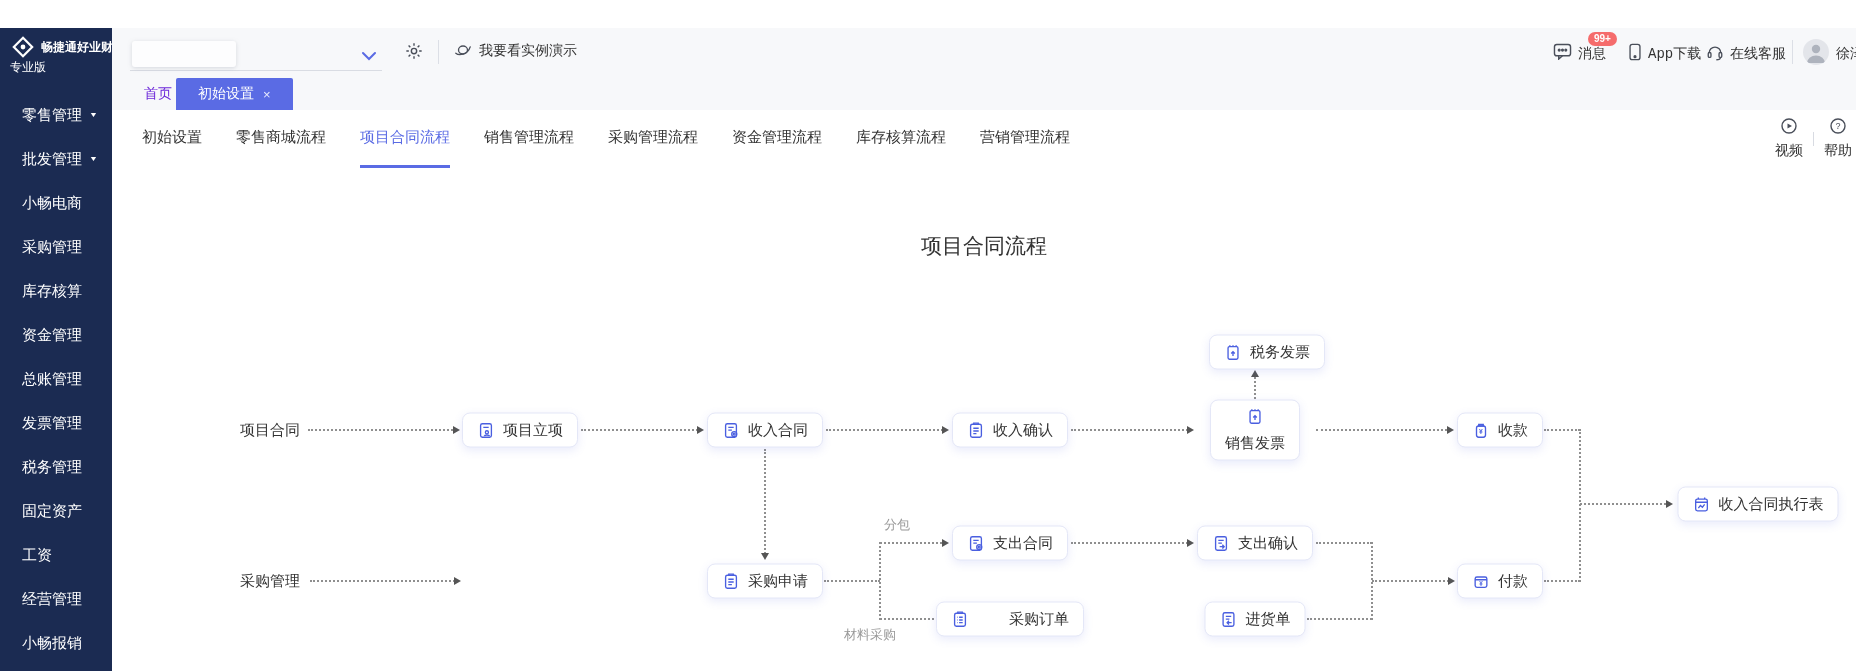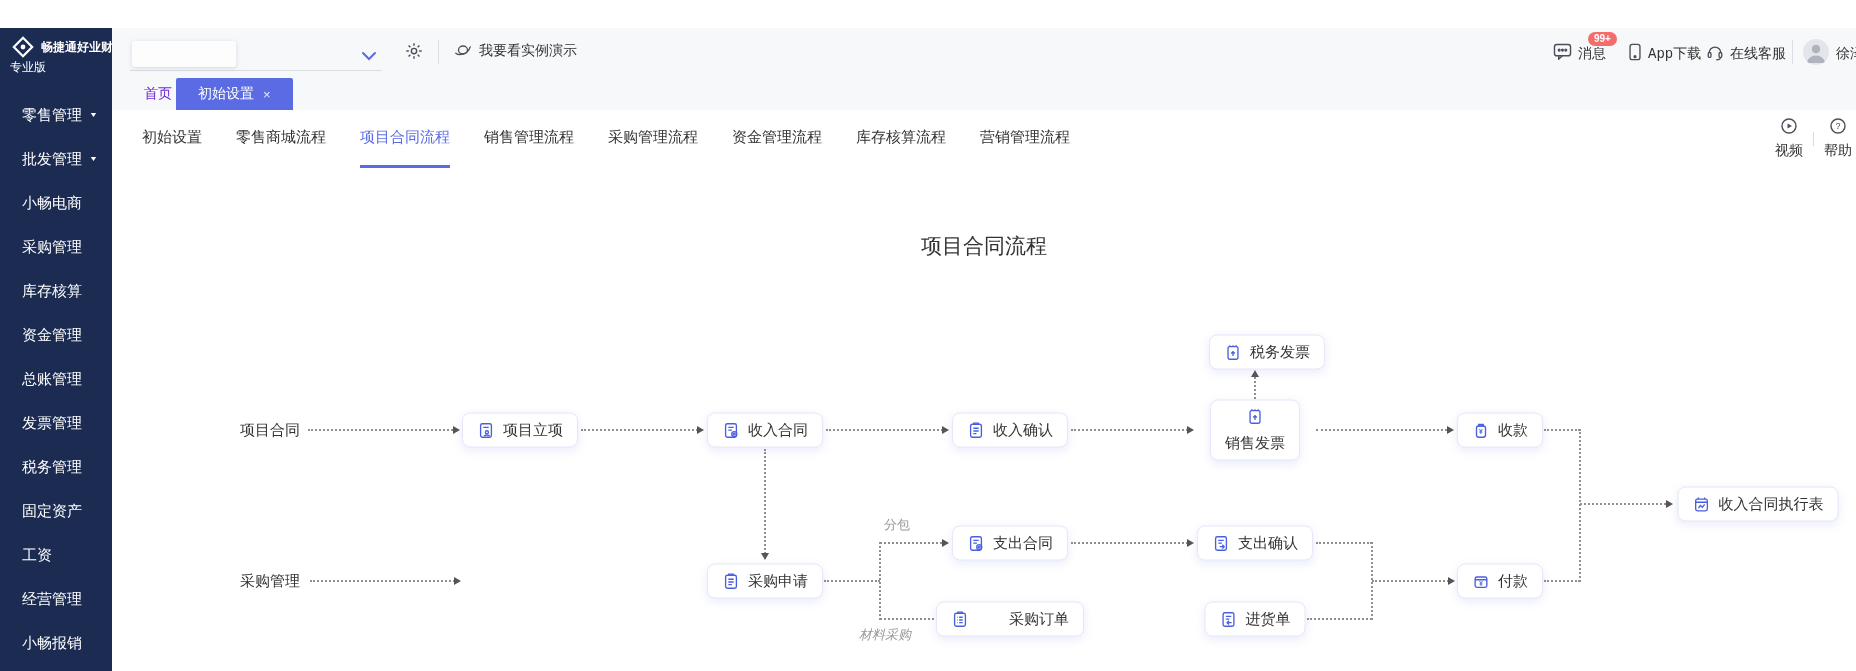--- a/index.html
+++ b/index.html
@@ -260,21 +260,21 @@
     <div class="eh" style="left:1204px;top:432px;width:56px;"></div>
     <div class="ev" style="left:1259px;top:432px;height:78px;"></div>
     <div class="eh" style="left:1195px;top:508px;width:65px;"></div>
     <div class="eh arr-r" style="left:1260px;top:470px;width:80px;"></div>
     <div class="eh" style="left:1432px;top:319px;width:36px;"></div>
     <div class="ev" style="left:1467px;top:319px;height:153px;"></div>
     <div class="eh" style="left:1432px;top:470px;width:36px;"></div>
     <div class="eh arr-r" style="left:1468px;top:393px;width:90px;"></div>
 
     <div class="edge-label" style="left:772px;top:406px;">分包</div>
-    <div class="edge-label" style="left:747px;top:516px;font-style:italic;">材料采购</div>
+    <div class="edge-label" style="left:732px;top:516px;">材料采购</div>
 
     <div class="node" style="left:408px;top:320px;">
       <svg width="18" height="18" viewBox="0 0 20 20" fill="none" stroke="#4a5fe0" stroke-width="1.5">
           <rect x="4" y="2.5" width="12" height="15" rx="2"></rect>
           <path d="M7 6.5h6"></path>
           <circle cx="11" cy="12" r="1.7"></circle>
           <path d="M8 16.2c.5-1.6 5.5-1.6 6 0"></path>
         </svg>
       <span>项目立项</span>
     </div>

